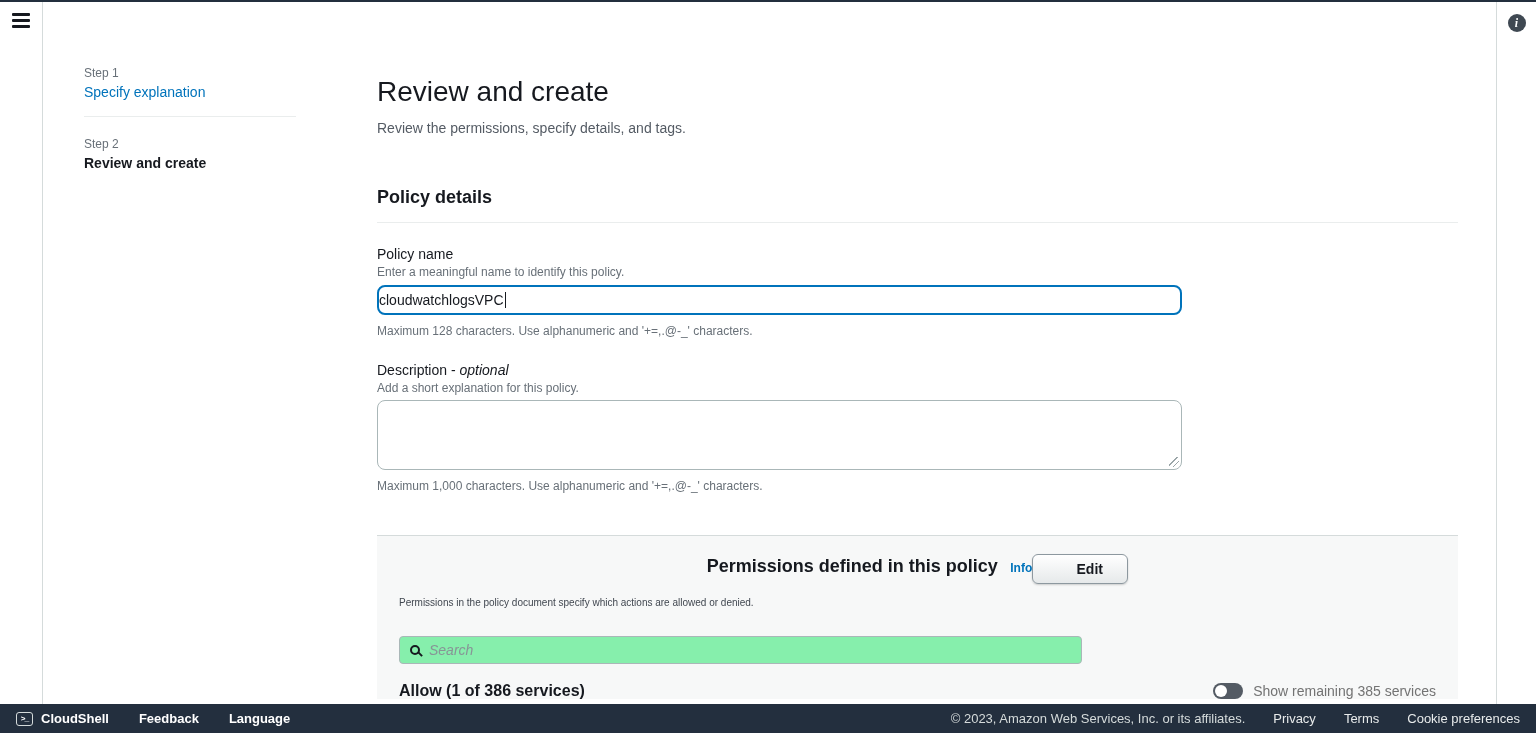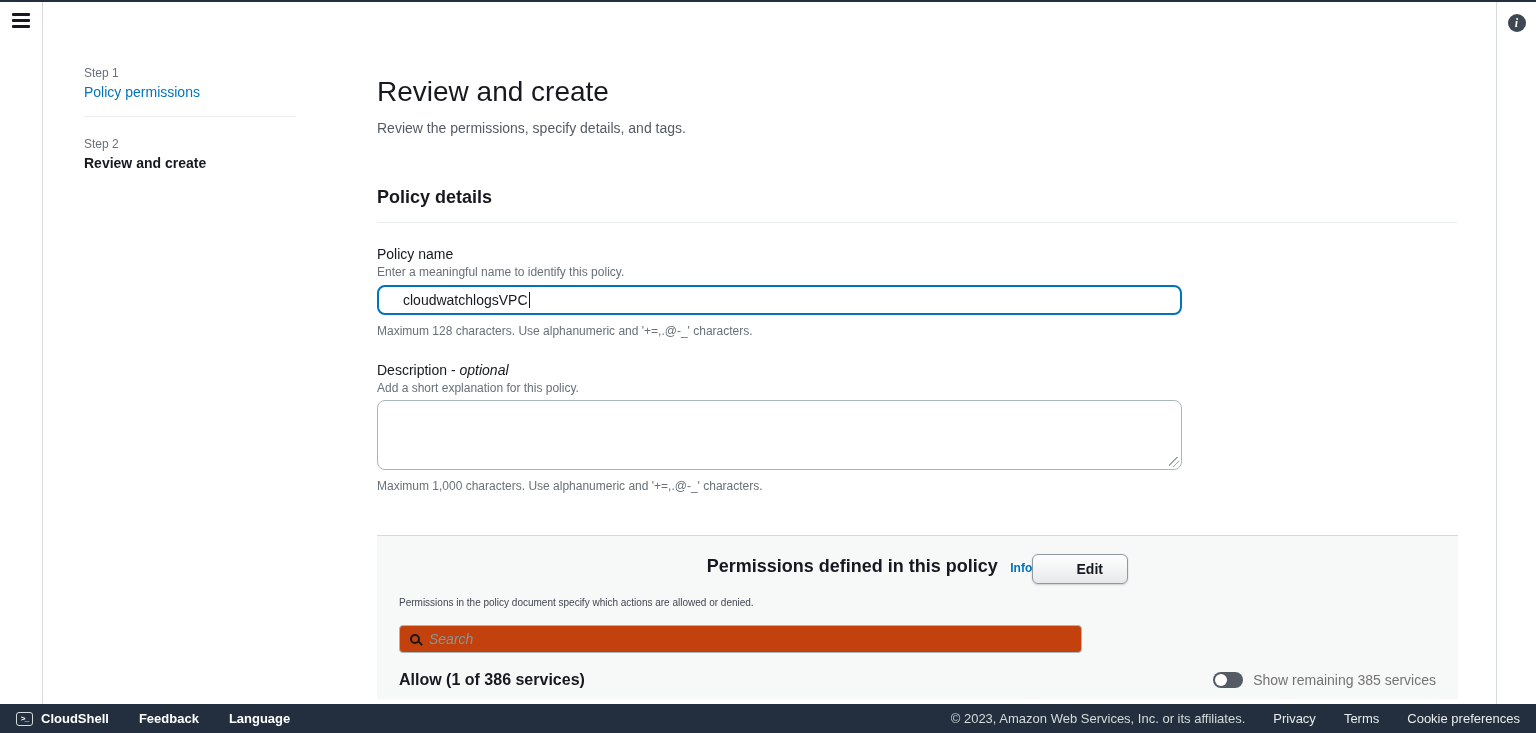--- a/index.html
+++ b/index.html
@@ -39,39 +39,39 @@
   .page-subtitle { font-size: 14px; color: #545b64; margin-top: 9px; line-height: 20px; }
   .section-heading { font-size: 18px; font-weight: 700; color: #16191f; margin-top: 47px; line-height: 24px; }
   .section-rule { border: none; border-top: 1px solid #eaeded; margin-top: 13px; }
 
   .field-label { font-size: 14px; color: #16191f; margin-top: 21px; line-height: 20px; }
   .field-label .opt { font-style: italic; }
   .field-help { font-size: 12px; color: #687078; line-height: 16px; }
   .field-constraint { font-size: 12px; color: #687078; line-height: 16px; margin-top: 8px; }
 
   .name-input { margin-top: 5px; width: 805px; height: 30px; border: 2px solid #0073bb; border-radius: 8px;
-    background: #fff; display: flex; align-items: center; padding: 0 24px; font-size: 14px; color: #16191f; cursor: text; }
+    background: #fff; display: flex; align-items: center; padding: 0 0; font-size: 14px; color: #16191f; cursor: text; }
   .caret { display: inline-block; width: 1.5px; height: 16px; background: #16191f; margin-left: 1px; }
 
   .textarea-wrap { position: relative; width: 805px; margin-top: 4px; }
   textarea.desc { width: 805px; height: 70px; border: 1px solid #aab7b8; border-radius: 8px; background: #fff;
     resize: none; font-family: "Liberation Sans", sans-serif; font-size: 14px; padding: 6px 10px; color: #16191f; display: block; }
   .resize-handle { position: absolute; right: 3px; bottom: 3px; width: 10px; height: 10px; pointer-events: none;
     background: linear-gradient(135deg, transparent 40%, #9aa5a8 40%, #9aa5a8 48%, transparent 48%, transparent 66%, #9aa5a8 66%, #9aa5a8 74%, transparent 74%); }
 
   
   .panel { margin-top: 41px; height: 164px; background: #f7f8f8; border-top: 1px solid #d5dbdb; padding: 18px 22px; overflow: hidden; }
   .panel-head { display: flex; justify-content: center; align-items: flex-start; }
   .panel-title { font-size: 18px; font-weight: 700; color: #16191f; line-height: 24px; }
   .info-link { font-size: 12px; font-weight: 700; color: #0073bb; margin-left: 8px; cursor: pointer; }
   .edit-btn { width: 96px; height: 30px; border: 1px solid #8d989f; border-radius: 6px;
     background: linear-gradient(#ffffff, #e6e9ea); box-shadow: 0 1px 2px rgba(0,0,0,0.18);
     font-family: "Liberation Sans", sans-serif; font-size: 14px; font-weight: 700; color: #16191f; cursor: pointer; padding-left: 19px; }
   .panel-subtitle { font-size: 10px; color: #414750; margin-top: 10px; line-height: 18px; }
-  .search-box { margin-top: 13px; width: 683px; height: 28px; background: #c2410c; border: 1px solid #aab7b8; border-radius: 4px;
+  .search-box { margin-top: 24px; width: 683px; height: 28px; background: #86efac; border: 1px solid #aab7b8; border-radius: 4px;
     display: flex; align-items: center; padding: 0 10px; }
   .mag { position: relative; width: 10px; height: 10px; border: 2px solid #16191f; border-radius: 50%; margin-right: 9px; flex: none; }
   .mag::after { content: ""; position: absolute; width: 6px; height: 2px; background: #16191f;
     transform: rotate(45deg); right: -5px; bottom: -2px; }
   .search-box input { border: none; outline: none; background: transparent; flex: 1; font-family: "Liberation Sans", sans-serif; font-size: 14px; color: #16191f; }
   .search-box input::placeholder { font-style: italic; color: #879596; }
   .allow-row { margin-top: 18px; display: flex; justify-content: space-between; align-items: center; }
   .allow-text { font-size: 16px; font-weight: 700; color: #16191f; }
   .toggle-group { display: flex; align-items: center; gap: 10px; }
   .toggle { width: 30px; height: 16px; border-radius: 8px; background: #545b64; position: relative; cursor: pointer; flex: none; }
@@ -106,21 +106,21 @@
 
   <div class="right-rail">
     <div class="info-circle">i</div>
   </div>
 
   <div class="content">
 
 
     <div class="steps">
       <div class="step-num">Step 1</div>
-      <div class="step-link">Policy permissions</div>
+      <div class="step-link">Specify explanation</div>
       <hr>
       <div class="step-num">Step 2</div>
       <div class="step-current">Review and create</div>
     </div>
 
     <div class="main">
       <h1 class="page-title">Review and create</h1>
       <div class="page-subtitle">Review the permissions, specify details, and tags.</div>
 
       <div class="section-heading">Policy details</div>

